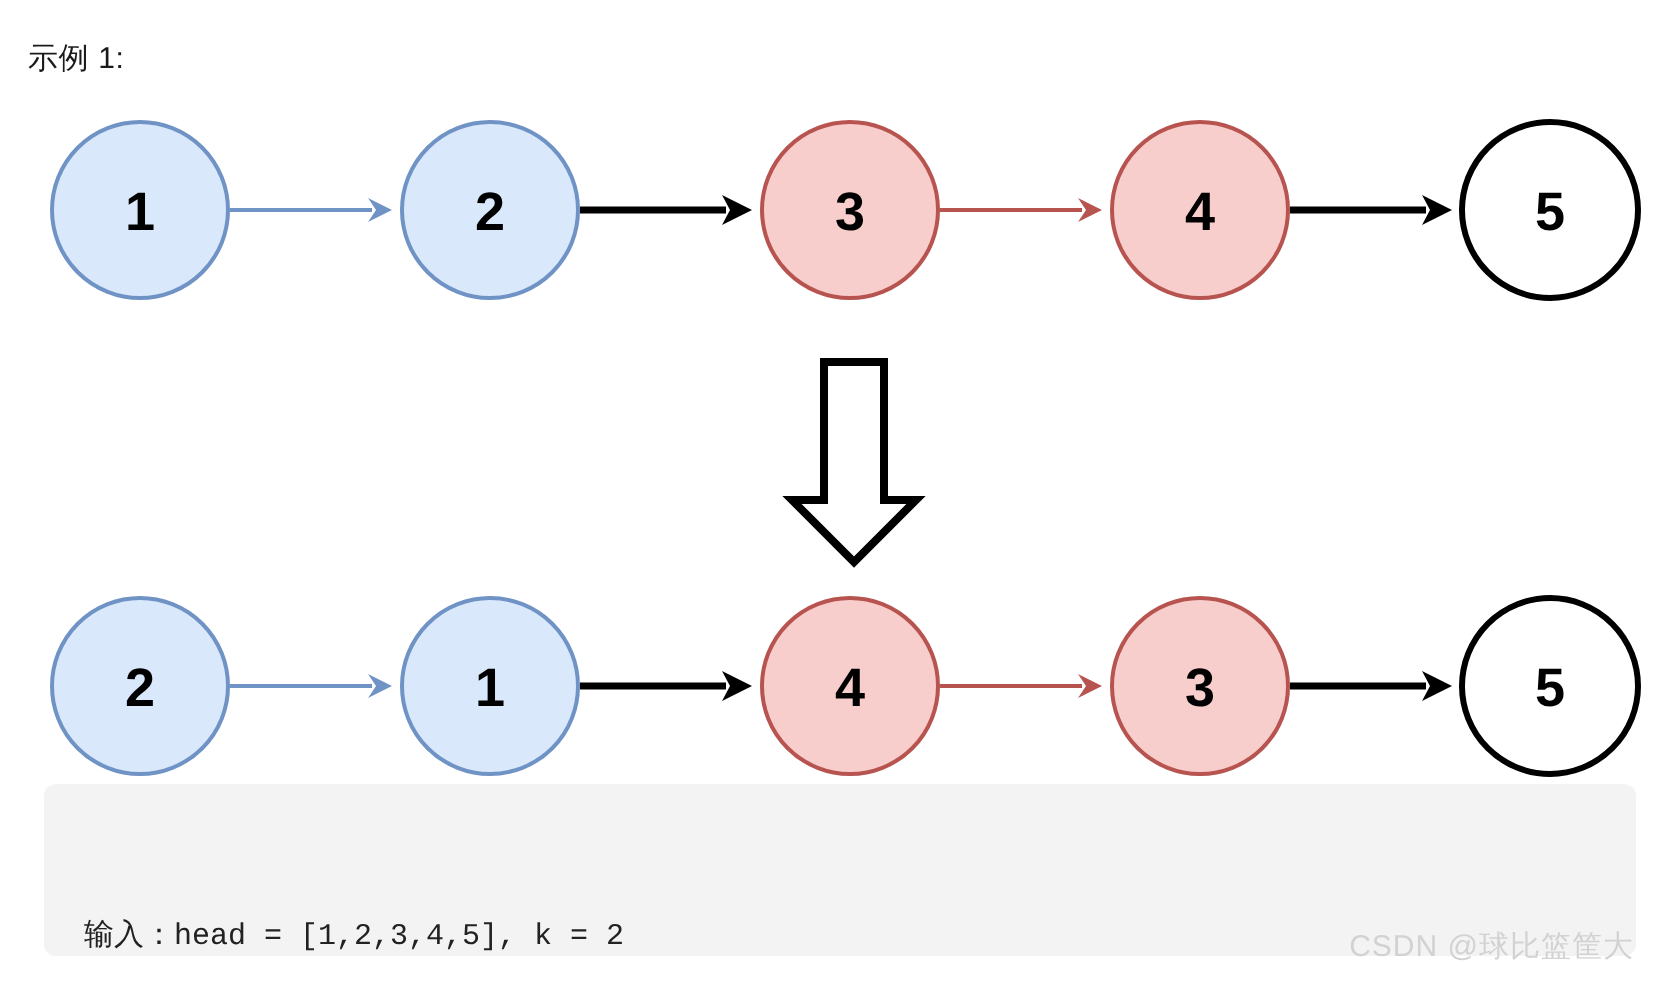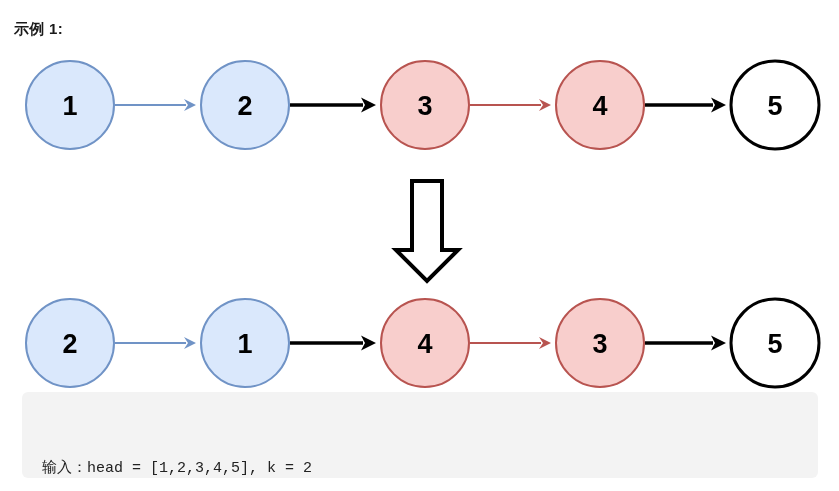--- a/index.html
+++ b/index.html
@@ -20,21 +20,21 @@
     left: 0; top: 0;
     width: 839px;
     height: 491px;
   }
 
   .title {
     position: absolute;
     left: 14px;
     top: 20px;
     font-size: 15px;
-    font-weight: bold;
+    font-weight: normal;
     color: #1a1a1a;
     letter-spacing: 0.3px;
     white-space: nowrap;
   }
 
   svg.diagram {
     position: absolute;
     left: 0;
     top: 0;
     width: 839px;
@@ -159,14 +159,15 @@
         </g>
       </g>
   </svg>
 
   <div class="caption-box"></div>
   <div class="caption-lines">
     <div>输入：head = [1,2,3,4,5], k = 2</div>
     
   </div>
 
+  <div class="watermark">CSDN @球比篮筐大</div>
 
 </div>
 
 </body></html>

